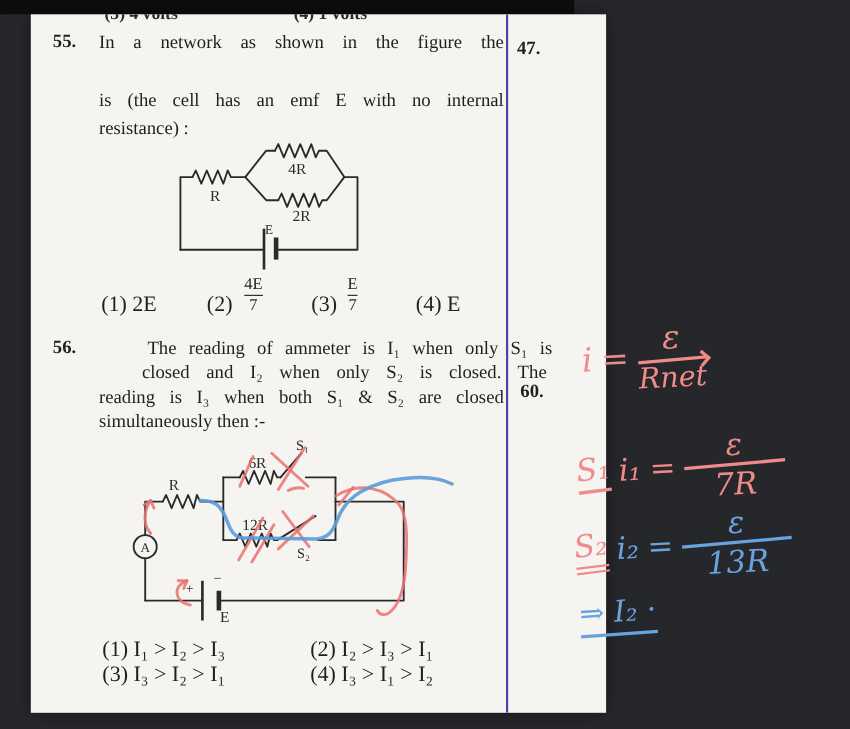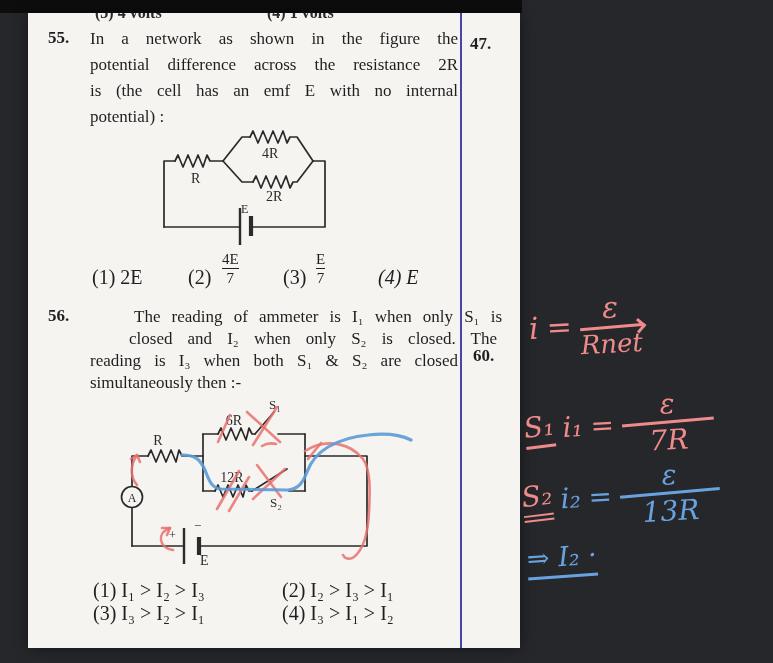--- a/index.html
+++ b/index.html
@@ -6,20 +6,21 @@
   body{
     width:773px;height:663px;position:relative;overflow:hidden;
     background:#26272b;
     font-family:"Liberation Serif","DejaVu Serif",serif;
   }
   .letterbox{position:absolute;left:0;top:0;width:522px;height:13px;background:#0d0d0d;}
   .page{
     position:absolute;left:28px;top:13px;width:492px;height:635px;
     background:#f5f4f1;overflow:hidden;color:#1f1f1f;
     box-shadow:0 0 14px rgba(0,0,0,.45);
+    padding-left:31px;
   }
   .divider{position:absolute;left:432px;top:0;width:2px;height:635px;background:#4646a8;}
   .cutline{position:absolute;top:-9px;font-size:16px;font-weight:600;color:#2a2a2a;}
   .qnum{position:absolute;font-size:17px;font-weight:bold;}
   .qline{position:absolute;left:62px;width:368px;font-size:17px;line-height:22px;
          text-align:justify;text-align-last:justify;white-space:nowrap;}
   .qline.last{text-align-last:left;}
   .opt{position:absolute;font-size:20px;white-space:nowrap;}
   .frac{position:absolute;display:inline-flex;flex-direction:column;align-items:center;font-size:15px;line-height:16px;}
   .frac .bar{align-self:stretch;border-top:1.5px solid #1f1f1f;margin:1px 0;}
@@ -46,23 +47,22 @@
 
 <div class="letterbox"></div>
 
 <div class="page">
 
   <div class="cutline" style="left:67px;">(3) 4 volts</div>
   <div class="cutline" style="left:239px;">(4) 1 volts</div>
 
   <div class="qnum" style="left:20px;top:15px;">55.</div>
   <div class="qline" style="top:15px;">In a network as shown in the figure the</div>
-  <div class="qline" style="top:41px;">potential difference across the resistance 2R</div>
   <div class="qline" style="top:67px;">is (the cell has an emf E with no internal</div>
-  <div class="qline last" style="top:93px;">potential) :</div>
+  <div class="qline last" style="top:93px;">resistance) :</div>
 
   <svg style="position:absolute;left:122px;top:108px;" width="190" height="128" viewBox="0 0 190 128">
     <polyline class="wire" points="14,106 14,40 25,40"></polyline>
     <polyline class="wire" points="25,40 28,34 33,46 38,34 43,46 48,34 53,46 57,34 60,40 73,40"></polyline>
     <polyline class="wire" points="73,40 92,16 100,16"></polyline>
     <polyline class="wire" points="100,16 103,10 108,22 113,10 118,22 123,10 128,22 133,10 137,22 140,16 147,16 163,40"></polyline>
     <polyline class="wire" points="73,40 92,61 103,61"></polyline>
     <polyline class="wire" points="103,61 106,55 111,67 116,55 121,67 126,55 131,67 136,55 140,67 143,61 147,61 163,40"></polyline>
     <polyline class="wire" points="163,40 175,40 175,106 101,106"></polyline>
     <polyline class="wire" points="90,106 14,106"></polyline>
@@ -80,21 +80,21 @@
     <span>4E</span>
     <span class="bar"></span>
     <span>7</span>
   </div>
   <div class="opt" style="left:255px;top:253px;">(3)</div>
   <div class="frac" style="left:288px;top:238px;">
     <span>E</span>
     <span class="bar"></span>
     <span>7</span>
   </div>
-  <div class="opt" style="left:350px;top:253px;font-style:italic;">(4) E</div>
+  <div class="opt" style="left:350px;top:253px;">(4) E</div>
 
   <div class="qnum" style="left:20px;top:293px;">56.</div>
   <div class="qline" style="top:293px;margin-left:44px;">The reading of ammeter is I₁ when only S₁ is</div>
   <div class="qline" style="top:315px;margin-left:39px;">closed and I₂ when only S₂ is closed. The</div>
   <div class="qline" style="top:337px;">reading is I₃ when both S₁ &amp; S₂ are closed</div>
   <div class="qline last" style="top:359px;">simultaneously then :-</div>
 
   <svg style="position:absolute;left:87px;top:384px;" width="314" height="178" viewBox="0 0 314 178">
 
     <polyline class="wire" points="17,149 17,110"></polyline>

